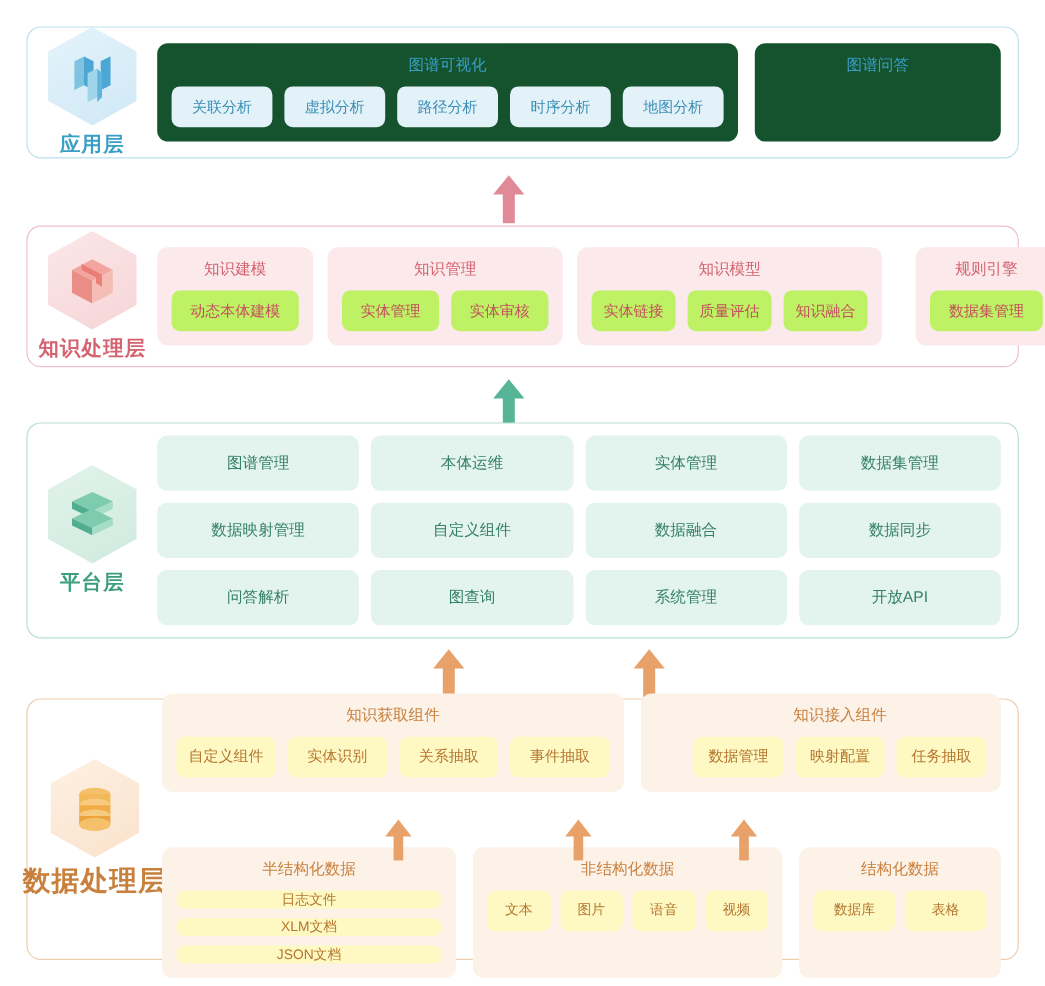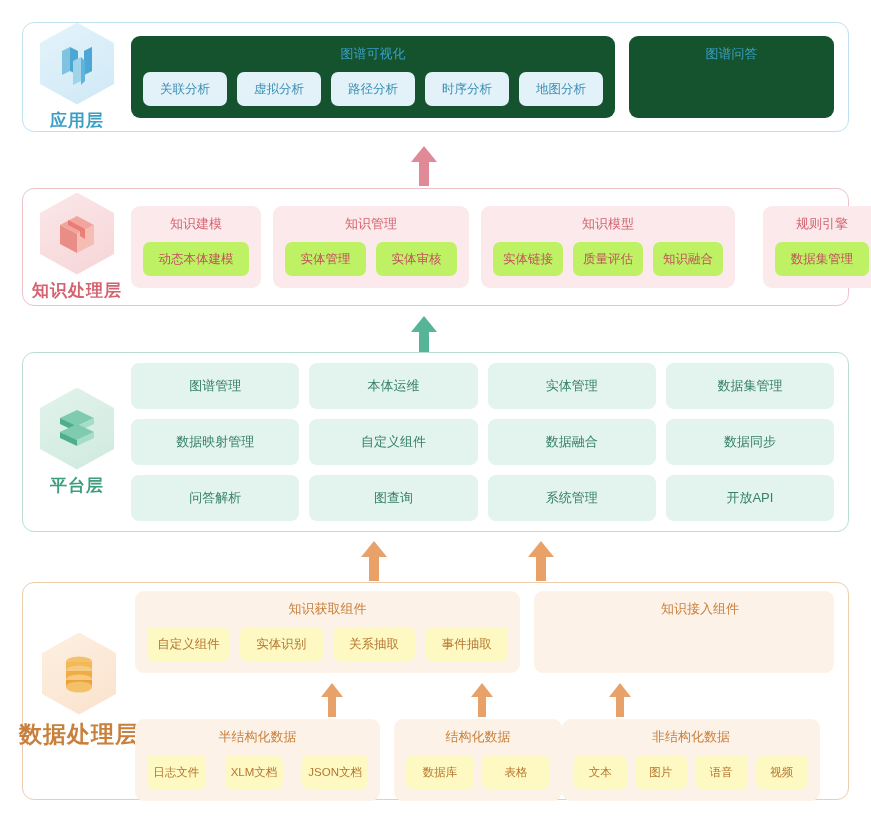--- a/index.html
+++ b/index.html
@@ -366,59 +366,64 @@
           <div class="group-title">知识获取组件</div>
           <div class="chips">
             <div class="chip">自定义组件</div>
             <div class="chip">实体识别</div>
             <div class="chip">关系抽取</div>
             <div class="chip">事件抽取</div>
           </div>
         </div>
         <div class="group" style="flex:0 0 300px;padding-left:44px;">
           <div class="group-title">知识接入组件</div>
+          <div class="chips">
+            <div class="chip">数据管理</div>
+            <div class="chip">映射配置</div>
+            <div class="chip">任务抽取</div>
+          </div>
         </div>
       </div>
 
       <div class="arrow orange small" style="left:186px; top:100px;">
         <div class="head"></div>
           <div class="shaft"></div>
       </div>
       <div class="arrow orange small" style="left:336px; top:100px;">
         <div class="head"></div>
           <div class="shaft"></div>
       </div>
       <div class="arrow orange small" style="left:474px; top:100px;">
         <div class="head"></div>
           <div class="shaft"></div>
       </div>
 
       <div class="data-row bottom">
         <div class="group" style="flex:0 0 245px; margin-right:14px;">
           <div class="group-title">半结构化数据</div>
-          <div class="chips" style="gap:19px;">
+          <div class="chips" style="gap:8px;flex-direction:column;">
             <div class="chip" style="font-size:11.5px; padding:0 6px;">日志文件</div>
             <div class="chip" style="font-size:11.5px; padding:0 6px;">XLM文档</div>
             <div class="chip" style="font-size:11.5px; padding:0 6px;">JSON文档</div>
-          </div>
-        </div>
-        <div class="group" style="flex:0 0 168px;">
-          <div class="group-title">结构化数据</div>
-          <div class="chips" style="gap:8px;">
-            <div class="chip" style="font-size:11.5px; padding:0 6px;">数据库</div>
-            <div class="chip" style="font-size:11.5px; padding:0 6px;">表格</div>
           </div>
         </div>
         <div class="group" style="flex:1 1 auto; margin-right:14px;">
           <div class="group-title">非结构化数据</div>
           <div class="chips" style="gap:8px;">
             <div class="chip" style="font-size:11.5px; padding:0 6px;">文本</div>
             <div class="chip" style="font-size:11.5px; padding:0 6px;">图片</div>
             <div class="chip" style="font-size:11.5px; padding:0 6px;">语音</div>
             <div class="chip" style="font-size:11.5px; padding:0 6px;">视频</div>
           </div>
         </div>
+        <div class="group" style="flex:0 0 168px;">
+          <div class="group-title">结构化数据</div>
+          <div class="chips" style="gap:8px;">
+            <div class="chip" style="font-size:11.5px; padding:0 6px;">数据库</div>
+            <div class="chip" style="font-size:11.5px; padding:0 6px;">表格</div>
+          </div>
+        </div>
       </div>
 
     </div>
   </div>
 
 </div>
 
 </body></html>

